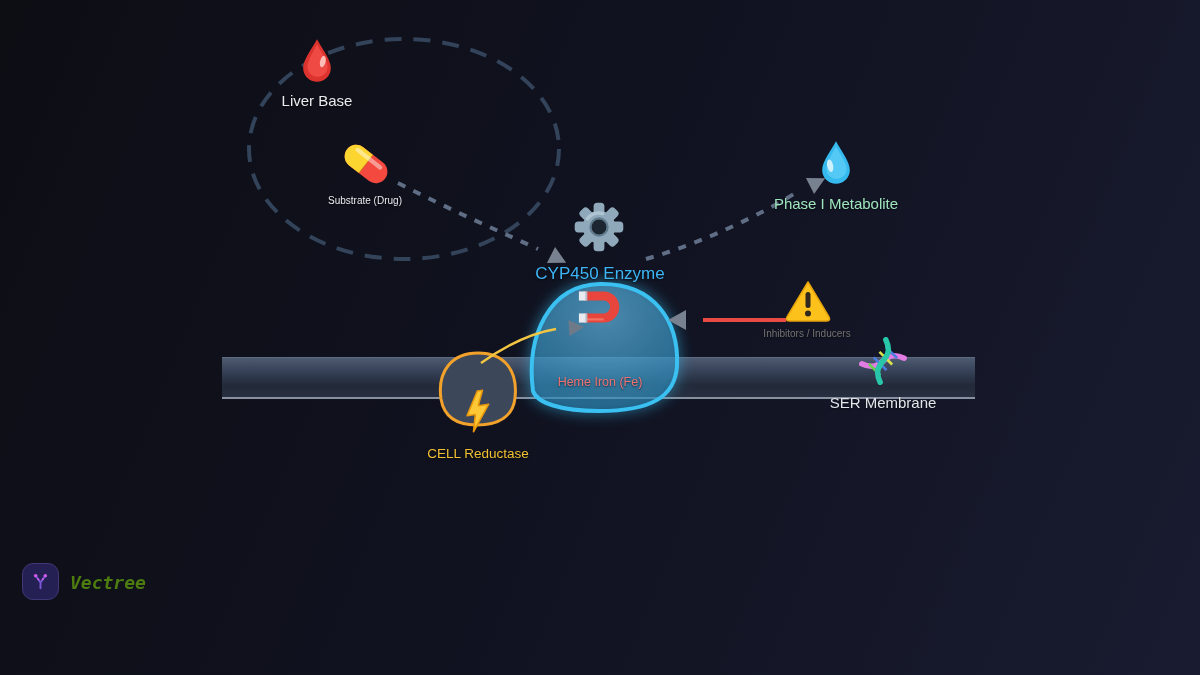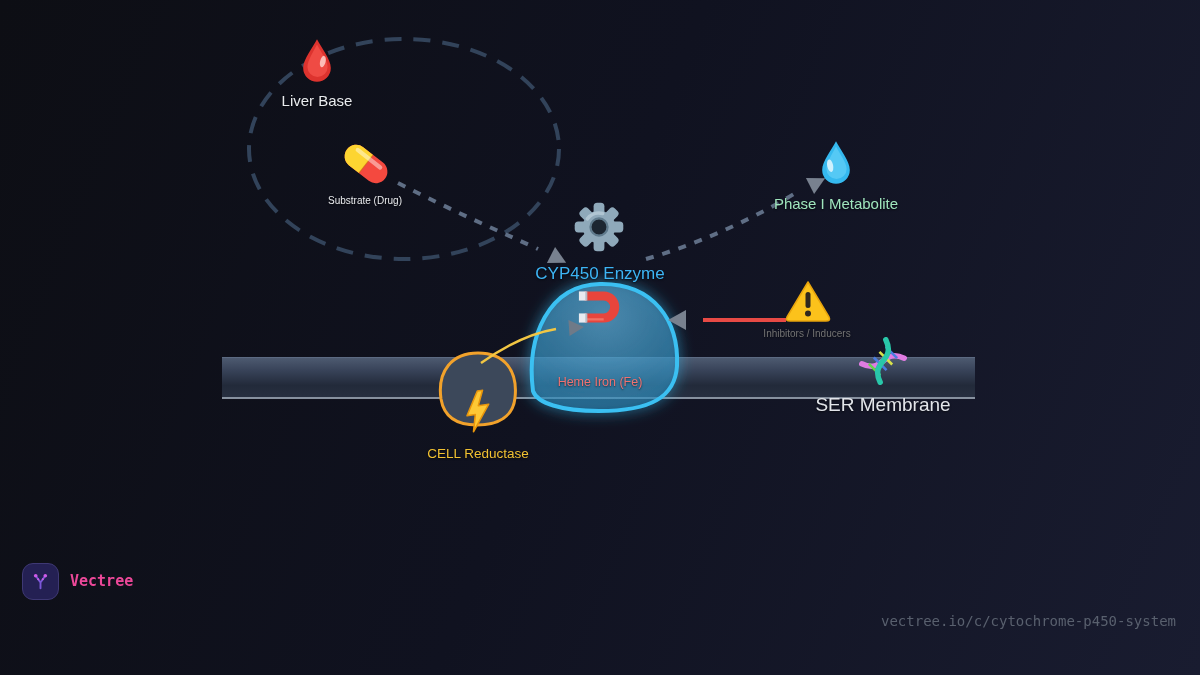--- a/index.html
+++ b/index.html
@@ -26,22 +26,22 @@
     font-size:26px;font-weight:bold;letter-spacing:1px;color:#2d3b50;
     white-space:nowrap;z-index:0;
   }
   .footer{position:absolute;left:0;right:0;bottom:0;height:115px;z-index:5;}
   .logo-badge{
     position:absolute;left:22px;top:3px;width:37px;height:37px;border-radius:11px;
     background:#242053;border:1.5px solid #3e3874;box-sizing:border-box;
     display:flex;align-items:center;justify-content:center;
   }
   .brand-name{
-    position:absolute;left:70px;top:12px;color:#ec4899;
-    font-family:"DejaVu Sans Mono",monospace;font-weight:bold;font-size:15px;
+    position:absolute;left:70px;top:12px;color:#4d7c0f;
+    font-family:"DejaVu Sans Mono",monospace;font-weight:bold;font-size:18px;font-style:italic;
   }
   .deck-title{
     position:absolute;left:25px;top:36px;color:#f5f6f8;
     font-family:"DejaVu Sans Mono",monospace;font-weight:bold;font-size:36px;
     white-space:nowrap;
   }
   .deck-url{
     position:absolute;right:24px;top:53px;color:#59606e;
     font-family:"DejaVu Sans Mono",monospace;font-size:14px;white-space:nowrap;
   }
@@ -172,28 +172,27 @@
     </svg>
   </div>
 
   <div class="lbl" style="left: 317px; top: 92px; font-size: 15px; color: rgb(233, 235, 238);">Liver Base</div>
   <div class="lbl" style="left: 365px; top: 195px; font-size: 10px; color: rgb(233, 235, 238);">Substrate (Drug)</div>
   <div class="lbl" style="left: 600px; top: 264px; font-size: 17px; color: rgb(61, 181, 245);">CYP450 Enzyme</div>
   <div class="lbl" style="left: 836px; top: 195px; font-size: 15px; color: rgb(159, 229, 189);">Phase I Metabolite</div>
   <div class="lbl" style="left: 807px; top: 328px; font-size: 10px; color: #737373;">Inhibitors / Inducers</div>
   <div class="lbl" style="left: 600px; top: 333px; font-size: 12.5px; color: rgb(238, 114, 114); margin-top: 42px;">Heme Iron (Fe)</div>
   <div class="lbl" style="left: 478px; top: 446px; font-size: 13.5px; color: rgb(241, 193, 50);">CELL Reductase</div>
-  <div class="lbl" style="left: 883px; top: 394px; font-size: 19px; color: rgb(226, 229, 234);">SER Membrane</div>
+  <div class="lbl" style="left: 883px; top: 394px; font-size: 15px; color: rgb(226, 229, 234);">SER Membrane</div>
 </div>
 
 <div class="footer">
   <div class="logo-badge">
     <svg width="23" height="23" viewBox="0 0 24 24">
       <path d="M12 19 L12 13 M12 13 L7 6 M12 13 L17 6" stroke="#7b57d8" stroke-width="2" stroke-linecap="round" fill="none"></path>
       <circle cx="7" cy="6" r="1.9" fill="#cf5ae8"></circle>
       <circle cx="17" cy="6" r="1.9" fill="#cf5ae8"></circle>
       <circle cx="9.6" cy="9.6" r="1.1" fill="#cf5ae8"></circle>
       <circle cx="14.4" cy="9.6" r="1.1" fill="#cf5ae8"></circle>
     </svg>
   </div>
   <div class="brand-name">Vectree</div>
-  <div class="deck-url">vectree.io/c/cytochrome-p450-system</div>
 </div>
 
 </body></html>

